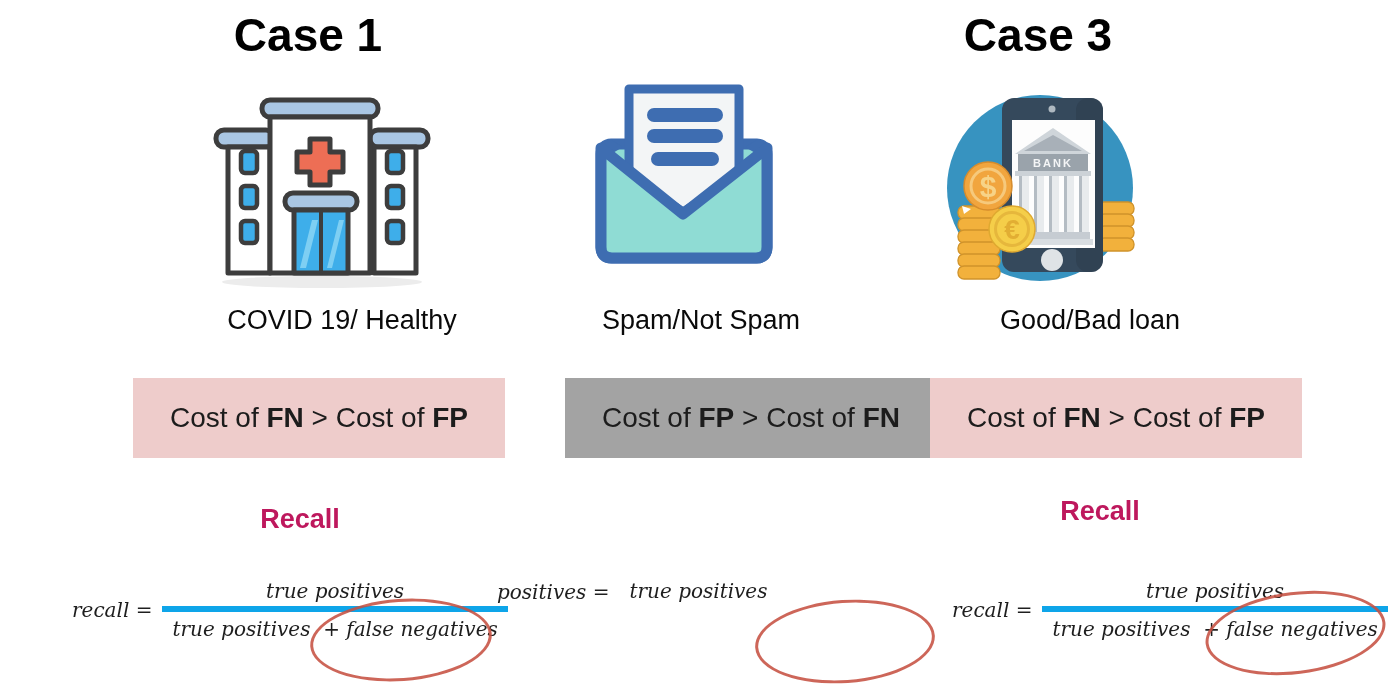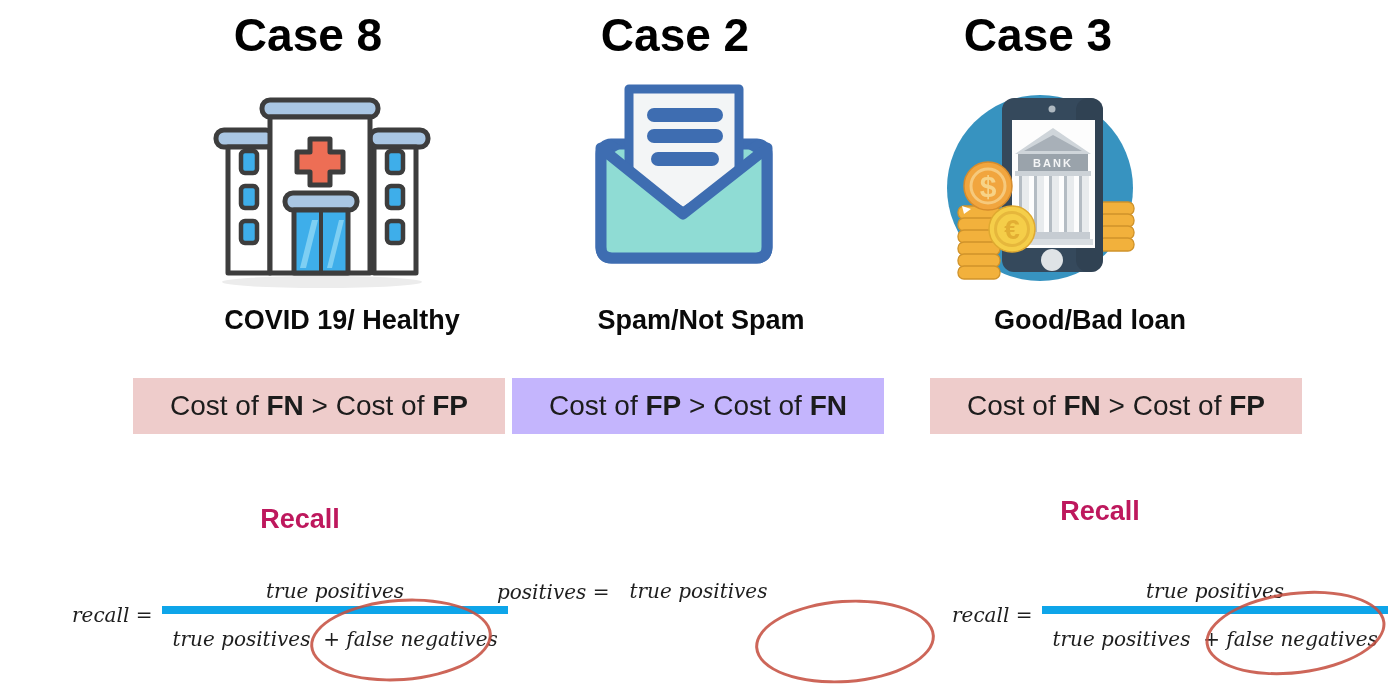--- a/index.html
+++ b/index.html
@@ -7,52 +7,51 @@
     position:relative; width:1400px; height:692px; background:#ffffff;
     font-family:"Liberation Sans", sans-serif; overflow:hidden;
   }
   .case-title {
     position:absolute; width:400px; text-align:center;
     font-size:46px; font-weight:bold; color:#000; line-height:1.1;
   }
   .icon-wrap { position:absolute; }
   .case-label {
     position:absolute; width:400px; text-align:center;
-    font-size:27px; font-weight:bold; color:#0a0a0a;
+    font-size:27px; font-weight:normal; color:#0a0a0a;
   }
   .cost-box {
-    position:absolute; top:378px; height:56px; width:372px;
+    position:absolute; top:378px; height:80px; width:372px;
     display:flex; align-items:center; justify-content:center;
   }
   .cost-text { font-size:28px; color:#1c1c1c; white-space:pre; }
   .cost-text b { font-weight:bold; }
   .metric {
     position:absolute; width:400px; text-align:center;
     font-size:27px; font-weight:bold; color:#be185d;
   }
   .formula {
     position:absolute; top:578px; display:flex; align-items:center; gap:10px;
     font-family:"DejaVu Serif", serif; font-style:italic;
     font-size:20px; color:#1e1e1e; white-space:pre;
   }
   .frac { display:inline-flex; flex-direction:column; align-items:center; }
   .frac .num { line-height:26px; padding:0 10px 2px 10px;text-align:center; }
-  .frac .den { line-height:26px; padding:12px 10px 0 10px; border-top:8px solid #0ea5e9;font-style:italic; }
+  .frac .den { line-height:26px; padding:4px 10px 0 10px; border-top:6px solid #0ea5e9;font-style:italic; }
   .circle-annot {
     position:absolute; border:3px solid #c65142; border-radius:50%;
     opacity:0.88; pointer-events:none;
   }
 </style>
 </head>
 <body>
 
 <div id="canvas">
 
-  <div class="case-title" style="left:108px; top:10px;">Case 8</div>
-  <div class="case-title" style="left:475px; top:10px;">Case 2</div>
+  <div class="case-title" style="left:108px; top:10px;">Case 1</div>
   <div class="case-title" style="left:838px; top:10px;">Case 3</div>
 
   <div class="icon-wrap" style="left:212px; top:92px; width:220px; height:200px;">
     <svg width="220" height="200" viewBox="0 0 220 200">
       <g stroke-linejoin="round" stroke-linecap="round">
         <ellipse cx="110" cy="190" rx="100" ry="6" fill="#ececec" stroke="none"></ellipse>
 
         <rect x="4" y="38" width="58" height="17" rx="8" fill="#a9c6e3" stroke="#3d3d3d" stroke-width="5"></rect>
         <rect x="158" y="38" width="58" height="17" rx="8" fill="#a9c6e3" stroke="#3d3d3d" stroke-width="5"></rect>
 
@@ -158,21 +157,21 @@
     </svg>
   </div>
 
   <div class="case-label" style="left:142px; top:305px;">COVID 19/ Healthy</div>
   <div class="case-label" style="left:501px; top:305px;">Spam/Not Spam</div>
   <div class="case-label" style="left:890px; top:305px;">Good/Bad loan</div>
 
   <div class="cost-box" style="left: 133px; background: rgb(238, 204, 203);">
     <span class="cost-text"><span>Cost of </span><b>FN</b><span> &gt; Cost of </span><b>FP</b></span>
   </div>
-  <div class="cost-box" style="left: 512px; background: #c4b5fd; align-items: center;">
+  <div class="cost-box" style="left: 565px; background: #a3a3a3; align-items: center;">
     <span class="cost-text"><span>Cost of </span><b>FP</b><span> &gt; Cost of </span><b>FN</b></span>
   </div>
   <div class="cost-box" style="left: 930px; background: rgb(238, 204, 203);">
     <span class="cost-text"><span>Cost of </span><b>FN</b><span> &gt; Cost of </span><b>FP</b></span>
   </div>
 
   <div class="metric" style="left:100px; top:504px;">Recall</div>
   <div class="metric" style="left:900px; top:496px;">Recall</div>
 
   <div class="formula" style="left:72px;">

